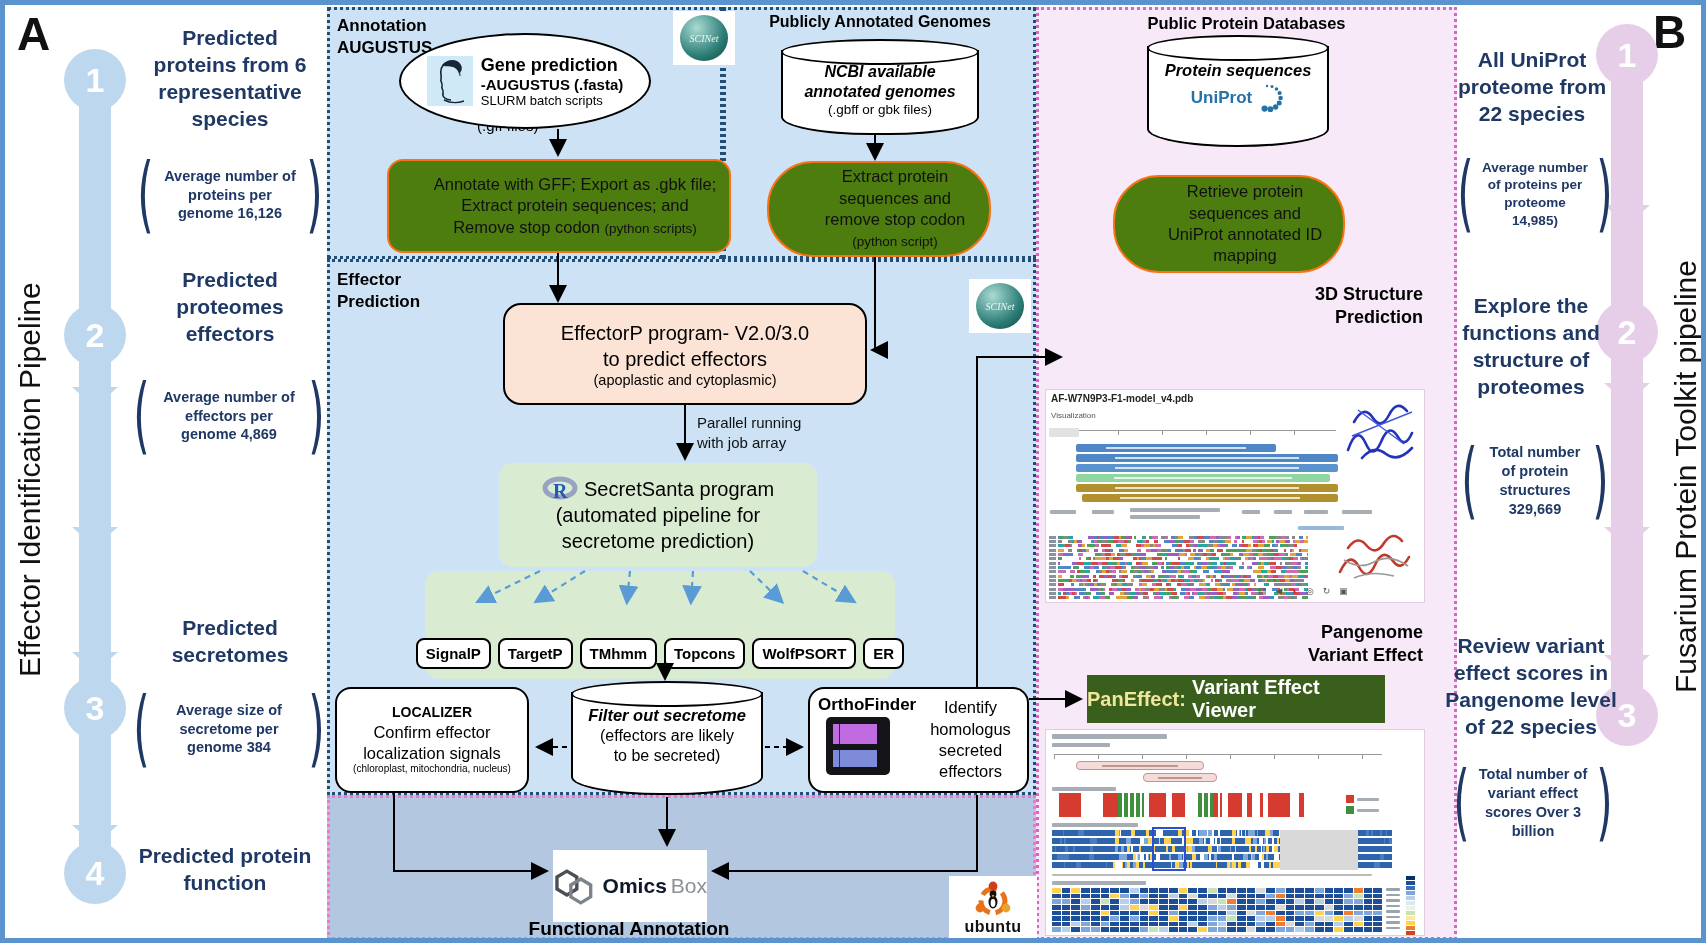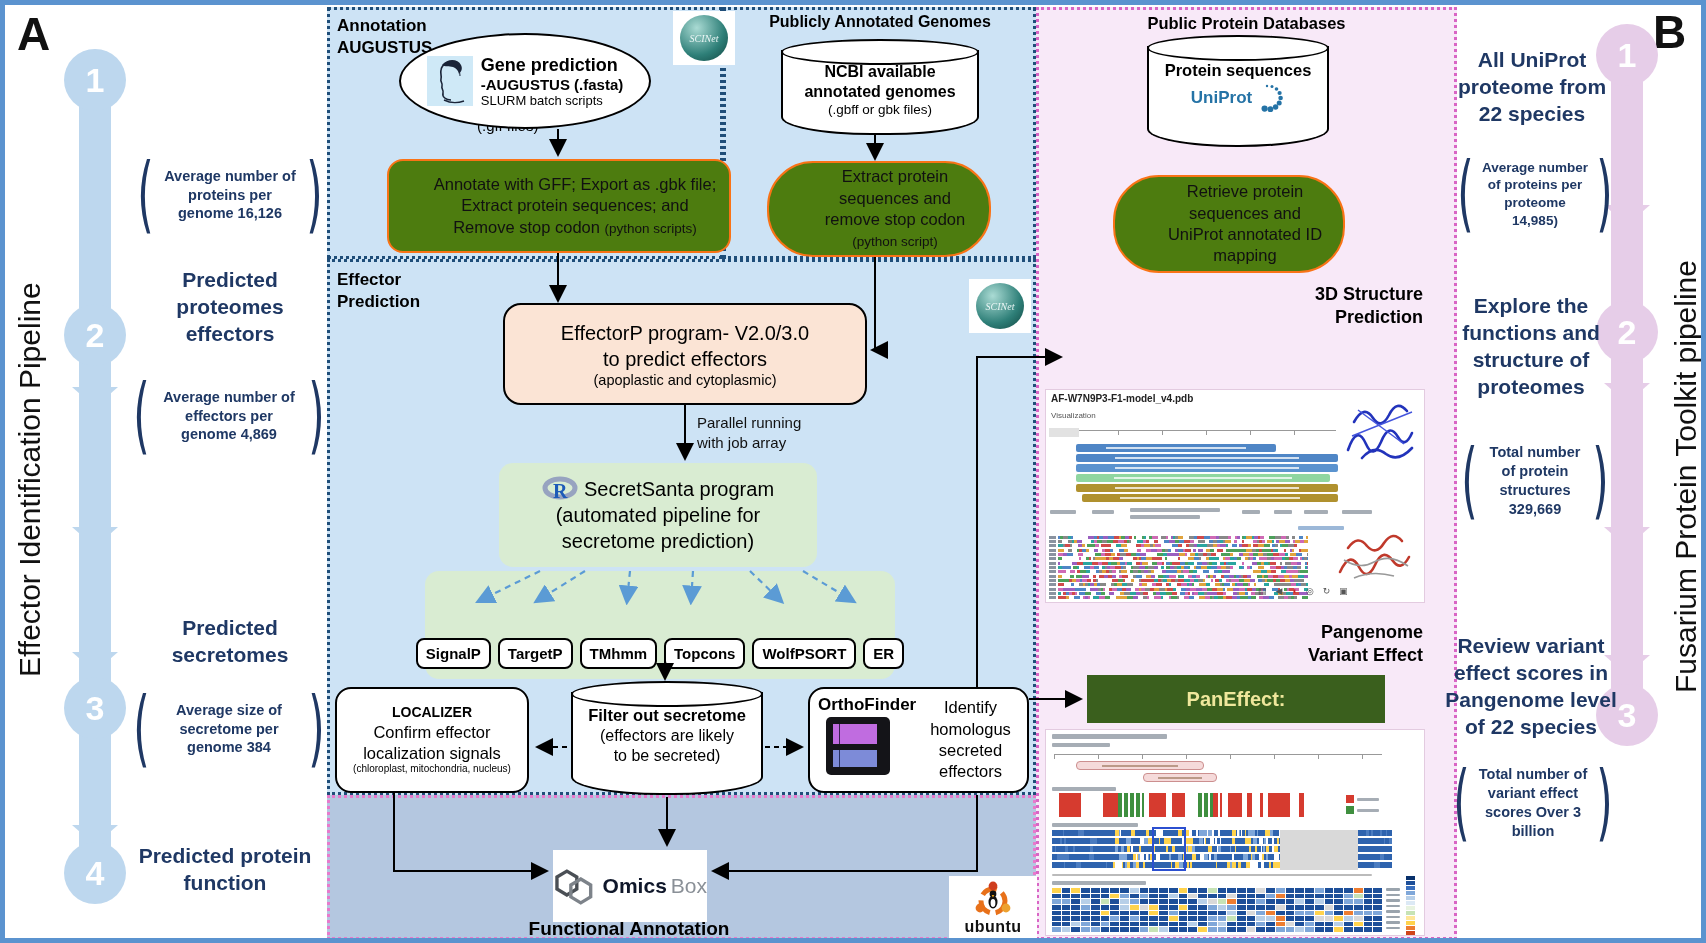--- a/index.html
+++ b/index.html
@@ -46,21 +46,21 @@
   .ellipse .l1 { font-size:18px; font-weight:700; }
   .ellipse .l2 { font-size:15px; font-weight:700; }
   .ellipse .l3 { font-size:13px; }
   .august { width:46px; height:50px; background:#cfe9f7; display:block; flex:0 0 auto; }
 
   .cyl { position:absolute; background:#fff; border:2px solid #000; border-top:none;
       border-radius:0 0 90px 90px / 0 0 18px 18px; }
   .cyl::before { content:""; position:absolute; left:-2px; right:-2px; top:-11px; height:22px;
       background:#fff; border:2px solid #000; border-radius:50%; }
   .cyltext { position:relative; z-index:1; text-align:center; line-height:1.25; }
-  .cyl .b { font-weight:700; font-size:16px; }
+  .cyl .b { font-weight:700; font-size:16px;font-style:italic; }
   .cyl .r { font-size:16px; }
   .cyl .s { font-size:13.5px; }
 
   .scinet { background:#fff; display:flex; align-items:center; justify-content:center;
       width:62px; height:54px; z-index:6; }
   .scinet .sphere { width:48px; height:46px; border-radius:50%;
       background:radial-gradient(circle at 35% 28%, #aadbd4, #2e7f78 60%, #10443f);
       display:flex; align-items:center; justify-content:center; }
   .scinet .sphere span { color:#eaf6f5; font-size:10px; font-style:italic;
       font-family:"Liberation Serif", serif; }
@@ -173,20 +173,21 @@
   <div class="abs trunk" style="left:74px;top:75px;width:32px;height:793px;"></div>
   <div class="abs tri" style="left:67px;top:382px;"></div>
   <div class="abs tri" style="left:67px;top:522px;"></div>
   <div class="abs tri" style="left:67px;top:647px;"></div>
   <div class="abs tri" style="left:67px;top:820px;"></div>
   <div class="abs tl-circle" style="left:59px;top:44px;">1</div>
   <div class="abs tl-circle" style="left:59px;top:299px;">2</div>
   <div class="abs tl-circle" style="left:59px;top:672px;">3</div>
   <div class="abs tl-circle" style="left:59px;top:837px;">4</div>
 
+  <div class="abs step-text" style="left:140px;top:20px;width:170px;">Predicted proteins from 6 representative species</div>
   <div class="abs note" style="left:124px;top:146px;width:202px;height:88px;">
     <span class="p">(</span>
     <span class="ntext">Average number of proteins per genome 16,126</span>
     <span class="p">)</span>
   </div>
   <div class="abs step-text" style="left:165px;top:262px;width:120px;">Predicted proteomes effectors</div>
   <div class="abs note" style="left:120px;top:366px;width:208px;height:90px;">
     <span class="p">(</span>
     <span class="ntext">Average number of effectors per genome 4,869</span>
     <span class="p">)</span>
@@ -469,20 +470,21 @@
       <span>▣</span>
     </div>
   </div>
 
   <div class="abs rside-label" style="left:1230px;top:616px;width:188px;">
     <div>Pangenome</div>
     <div>Variant Effect</div>
   </div>
   <div class="abs banner" style="left:1082px;top:670px;width:298px;height:48px;">
     <span class="pre">PanEffect:</span>
+    <span class="rest">Variant Effect Viewer</span>
   </div>
 
   <div class="abs shot" style="left:1040px;top:724px;width:380px;height:207px;">
     <div class="strip" style="left:6px;top:4px;width:115px;height:5px;"></div>
     <div class="strip" style="left:6px;top:13px;width:58px;height:4px;"></div>
     <div class="ruler" style="left:8px;top:24px;width:328px;"></div>
     <div class="pill" style="left:30px;top:31px;width:128px;"></div>
     <div class="pill" style="left:97px;top:43px;width:74px;"></div>
     <div class="strip" style="left:6px;top:57px;width:64px;height:4px;"></div>
     <div class="barcode" style="left: 6px; top: 63px; width: 252px; height: 24px; background: linear-gradient(90deg, rgb(255, 255, 255) 0px, rgb(255, 255, 255) 2px, rgb(255, 255, 255) 2px, rgb(255, 255, 255) 7px, rgb(214, 59, 47) 7px, rgb(214, 59, 47) 12px, rgb(214, 59, 47) 12px, rgb(214, 59, 47) 17px, rgb(214, 59, 47) 17px, rgb(214, 59, 47) 23px, rgb(214, 59, 47) 23px, rgb(214, 59, 47) 29px, rgb(255, 255, 255) 29px, rgb(255, 255, 255) 33px, rgb(255, 255, 255) 33px, rgb(255, 255, 255) 37px, rgb(255, 255, 255) 37px, rgb(255, 255, 255) 42px, rgb(255, 255, 255) 42px, rgb(255, 255, 255) 48px, rgb(255, 255, 255) 48px, rgb(255, 255, 255) 51px, rgb(214, 59, 47) 51px, rgb(214, 59, 47) 57px, rgb(214, 59, 47) 57px, rgb(214, 59, 47) 63px, rgb(214, 59, 47) 63px, rgb(214, 59, 47) 69px, rgb(214, 59, 47) 69px, rgb(214, 59, 47) 75px, rgb(214, 59, 47) 75px, rgb(214, 59, 47) 78px, rgb(255, 255, 255) 78px, rgb(255, 255, 255) 81px, rgb(255, 255, 255) 81px, rgb(255, 255, 255) 84px, rgb(255, 255, 255) 84px, rgb(255, 255, 255) 88px, rgb(214, 59, 47) 88px, rgb(214, 59, 47) 92px, rgb(255, 255, 255) 92px, rgb(255, 255, 255) 97px, rgb(214, 59, 47) 97px, rgb(214, 59, 47) 101px, rgb(214, 59, 47) 101px, rgb(214, 59, 47) 105px, rgb(214, 59, 47) 105px, rgb(214, 59, 47) 110px, rgb(214, 59, 47) 110px, rgb(214, 59, 47) 114px, rgb(255, 255, 255) 114px, rgb(255, 255, 255) 120px, rgb(214, 59, 47) 120px, rgb(214, 59, 47) 125px, rgb(214, 59, 47) 125px, rgb(214, 59, 47) 127px, rgb(214, 59, 47) 127px, rgb(214, 59, 47) 133px, rgb(255, 255, 255) 133px, rgb(255, 255, 255) 139px, rgb(255, 255, 255) 139px, rgb(255, 255, 255) 142px, rgb(255, 255, 255) 142px, rgb(255, 255, 255) 147px, rgb(255, 255, 255) 147px, rgb(255, 255, 255) 149px, rgb(255, 255, 255) 149px, rgb(255, 255, 255) 153px, rgb(214, 59, 47) 153px, rgb(214, 59, 47) 159px, rgb(214, 59, 47) 159px, rgb(214, 59, 47) 163px, rgb(214, 59, 47) 163px, rgb(214, 59, 47) 166px, rgb(255, 255, 255) 166px, rgb(255, 255, 255) 168px, rgb(214, 59, 47) 168px, rgb(214, 59, 47) 170px, rgb(255, 255, 255) 170px, rgb(255, 255, 255) 172px, rgb(255, 255, 255) 172px, rgb(255, 255, 255) 176px, rgb(214, 59, 47) 176px, rgb(214, 59, 47) 179px, rgb(214, 59, 47) 179px, rgb(214, 59, 47) 185px, rgb(214, 59, 47) 185px, rgb(214, 59, 47) 190px, rgb(255, 255, 255) 190px, rgb(255, 255, 255) 195px, rgb(214, 59, 47) 195px, rgb(214, 59, 47) 200px, rgb(255, 255, 255) 200px, rgb(255, 255, 255) 206px, rgb(255, 255, 255) 206px, rgb(255, 255, 255) 208px, rgb(214, 59, 47) 208px, rgb(214, 59, 47) 211px, rgb(255, 255, 255) 211px, rgb(255, 255, 255) 213px, rgb(255, 255, 255) 213px, rgb(255, 255, 255) 216px, rgb(214, 59, 47) 216px, rgb(214, 59, 47) 222px, rgb(214, 59, 47) 222px, rgb(214, 59, 47) 228px, rgb(214, 59, 47) 228px, rgb(214, 59, 47) 230px, rgb(214, 59, 47) 230px, rgb(214, 59, 47) 233px, rgb(214, 59, 47) 233px, rgb(214, 59, 47) 235px, rgb(214, 59, 47) 235px, rgb(214, 59, 47) 238px, rgb(255, 255, 255) 238px, rgb(255, 255, 255) 241px, rgb(255, 255, 255) 241px, rgb(255, 255, 255) 247px, rgb(214, 59, 47) 247px, rgb(214, 59, 47) 252px);">

